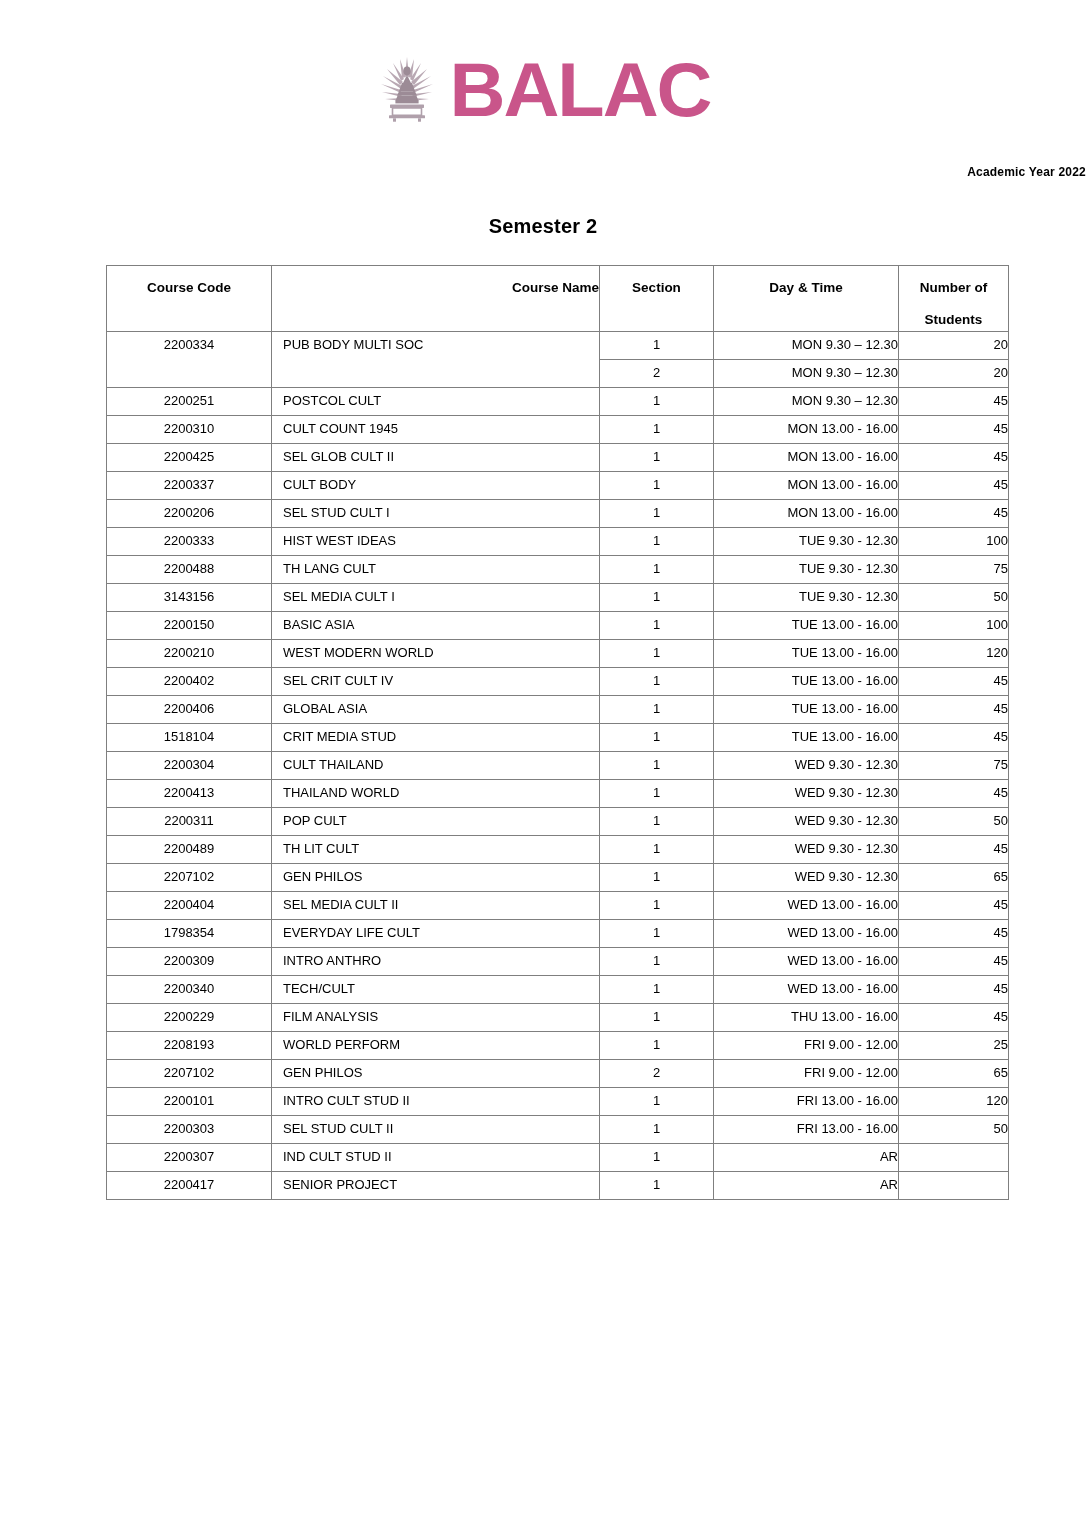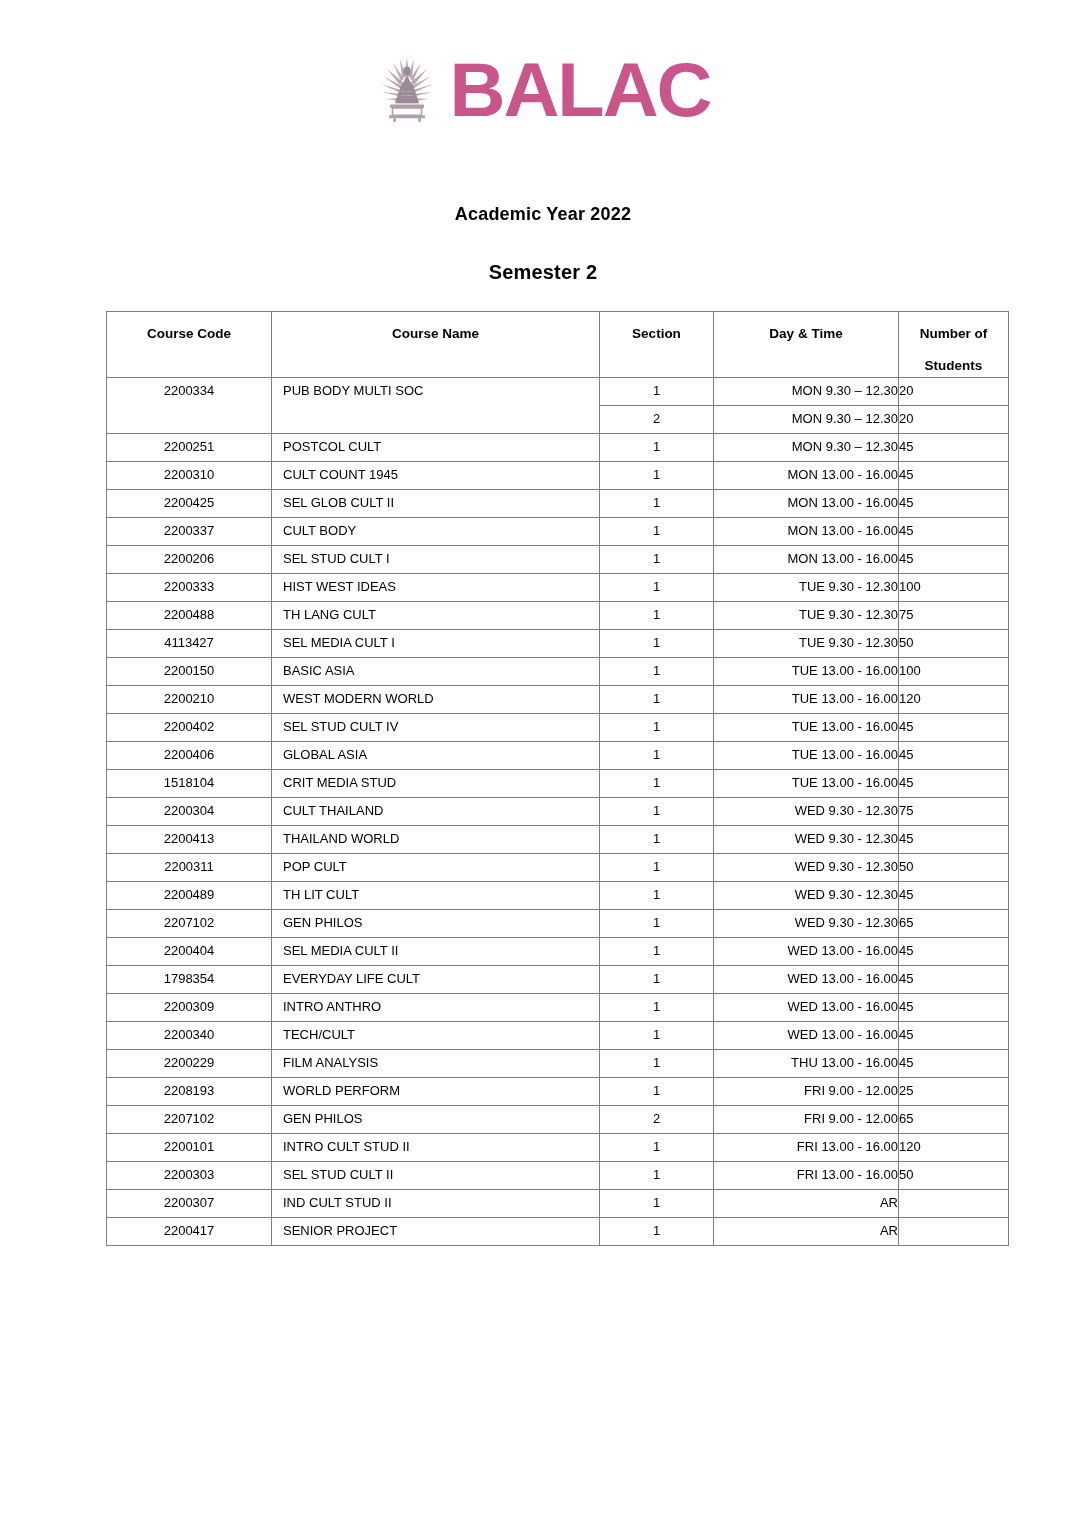--- a/index.html
+++ b/index.html
@@ -40,24 +40,24 @@
     font-weight: bold;
     font-size: 76px;
     letter-spacing: -2px;
     line-height: 1;
     color: #c9558a;
     transform: scaleX(1.02);
   }
 
   
   .doc-title {
-    text-align: center;
-    font-size: 18px;
+    text-align: right;
+    font-size: 12px;
     font-weight: bold;
-    margin-top: 76px;
+    margin-top: 37px;
     letter-spacing: 0.2px;
   }
   .doc-subtitle {
     text-align: center;
     font-size: 20px;
     font-weight: bold;
     margin-top: 36px;
     letter-spacing: 0.2px;
   }
 
@@ -97,21 +97,21 @@
     height: 28px;
     box-sizing: border-box;
     padding-top: 6px;
     padding-bottom: 5px;
     line-height: 1.15;
   }
   .c-code   { width: 165px; text-align: center; }
   .c-name   { width: 328px; text-align: left; padding-left: 11px !important; }
   .c-sec    { width: 114px; text-align: center; }
   .c-day    { width: 185px; text-align: right; padding-left: 12px !important; }
-  .c-num    { width: 110px; text-align: left; }
+  .c-num    { width: 110px; text-align: right; }
 
   td.merged-code,
   td.merged-name {
     vertical-align: top;
   }
 </style>
 </head>
 <body>
 
 <div class="logo-block">
@@ -161,21 +161,21 @@
 </div>
 
 <div class="doc-title">Academic Year 2022</div>
 <div class="doc-subtitle">Semester 2</div>
 
 <div class="table-wrap">
   <table class="schedule">
     <thead>
       <tr>
         <th class="c-code">Course Code</th>
-        <th class="c-name" style="text-align:center; padding-left:0 !important;">Course Name</th>
+        <th class="c-name" style="text-align:right; padding-left:0 !important;">Course Name</th>
         <th class="c-sec">Section</th>
         <th class="c-day" style="text-align:center; padding-left:0 !important;">Day &amp; Time</th>
         <th class="c-num hdr-two-line">
           <span>Number of</span>
           <span>Students</span>
         </th>
       </tr>
     </thead>
     <tbody id="schedule-body">
         <tr>
@@ -233,21 +233,21 @@
           <td class="c-num">100</td>
         </tr>
         <tr>
           <td class="c-code">2200488</td>
           <td class="c-name">TH LANG CULT</td>
           <td class="c-sec">1</td>
           <td class="c-day">TUE 9.30 - 12.30</td>
           <td class="c-num">75</td>
         </tr>
         <tr>
-          <td class="c-code">4113427</td>
+          <td class="c-code">3143156</td>
           <td class="c-name">SEL MEDIA CULT I</td>
           <td class="c-sec">1</td>
           <td class="c-day">TUE 9.30 - 12.30</td>
           <td class="c-num">50</td>
         </tr>
         <tr>
           <td class="c-code">2200150</td>
           <td class="c-name">BASIC ASIA</td>
           <td class="c-sec">1</td>
           <td class="c-day">TUE 13.00 - 16.00</td>
@@ -255,21 +255,21 @@
         </tr>
         <tr>
           <td class="c-code">2200210</td>
           <td class="c-name">WEST MODERN WORLD</td>
           <td class="c-sec">1</td>
           <td class="c-day">TUE 13.00 - 16.00</td>
           <td class="c-num">120</td>
         </tr>
         <tr>
           <td class="c-code">2200402</td>
-          <td class="c-name">SEL STUD CULT IV</td>
+          <td class="c-name">SEL CRIT CULT IV</td>
           <td class="c-sec">1</td>
           <td class="c-day">TUE 13.00 - 16.00</td>
           <td class="c-num">45</td>
         </tr>
         <tr>
           <td class="c-code">2200406</td>
           <td class="c-name">GLOBAL ASIA</td>
           <td class="c-sec">1</td>
           <td class="c-day">TUE 13.00 - 16.00</td>
           <td class="c-num">45</td>

